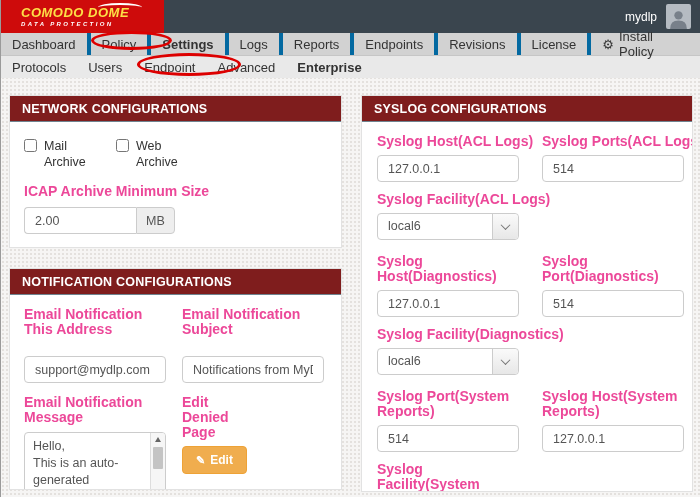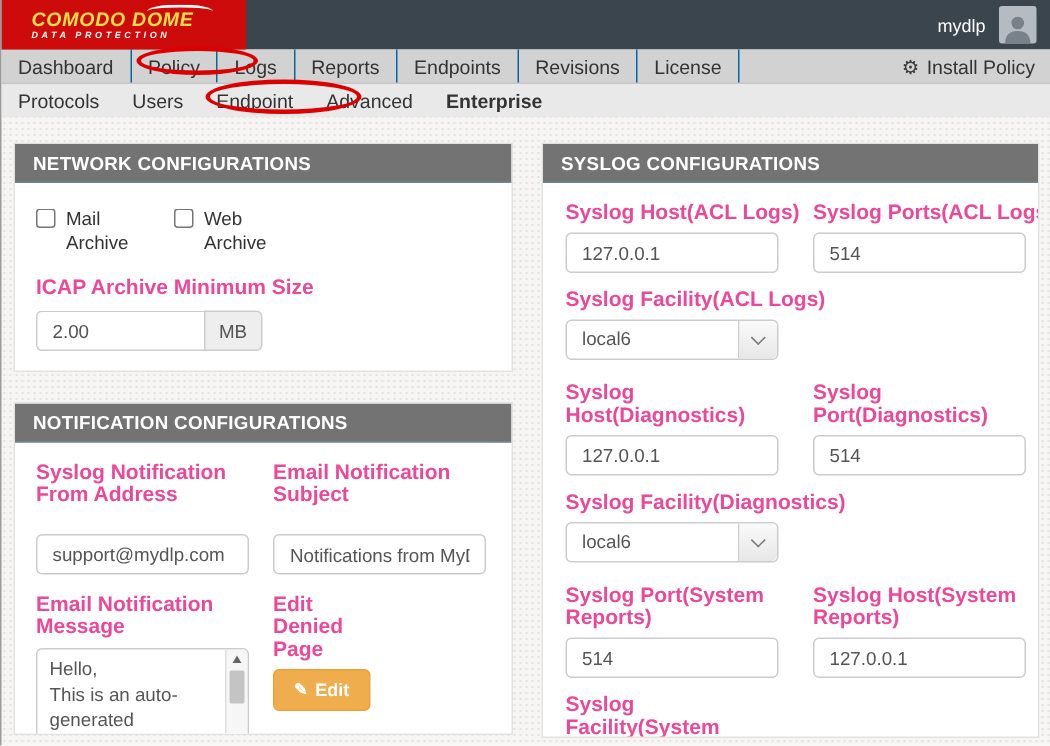--- a/index.html
+++ b/index.html
@@ -18,40 +18,40 @@
   .logo-arc { position: absolute; left: 97px; top: 3px; width: 44px; height: 9px;
               border-top: 2px solid #fff; border-radius: 50%; }
   .user-area { margin-left: auto; display: flex; align-items: center; gap: 9px; padding-right: 9px; }
   .username { color: #fff; font-size: 12px; }
   .avatar { width: 25px; height: 25px; background: #b5bbc2; border-radius: 2px;
             display: flex; align-items: flex-end; justify-content: center; overflow: hidden; }
 
   
   .menubar1 { height: 23px; background: #d2d2d2; border-bottom: 1px solid #c6c6c6;
               display: flex; align-items: stretch; font-size: 13px; color: #333; }
-  .mi { display: flex; align-items: center; padding: 0 11px; border-right: 1px solid #0369a1; cursor: pointer; }
+  .mi { display: flex; align-items: center; padding: 0 11px; border-right: 4px solid #0369a1; cursor: pointer; }
   .mi.active { font-weight: bold; }
   .install { margin-left: auto; display: flex; align-items: center; gap: 5px; padding-right: 10px; border-right: none; }
   .gear { font-size: 13px; color: #3a3a3a; line-height: 1; }
   .menubar2 { height: 22px; background: #e9e9e9; display: flex; align-items: stretch; font-size: 13px; color: #333; }
   .mi2 { display: flex; align-items: center; padding: 0 11px; cursor: pointer; }
   .mi2.active { font-weight: bold; }
 
   
   .annot { position: absolute; border: 3px solid #dd0000; border-radius: 50%; pointer-events: none; z-index: 10; }
   .annot-settings { left: 90px; top: 31px; width: 81px; height: 19px; }
   .annot-enterprise { left: 136px; top: 53px; width: 104px; height: 23px; }
 
   
   .content { position: relative; height: 419px; }
   .panel { position: absolute; background: #fff; border: 1px solid #e2e2e2; overflow: hidden; }
   .panel-network { left: 8px; top: 17px; width: 333px; height: 153px; }
   .panel-notification { left: 8px; top: 190px; width: 333px; height: 222px; }
   .panel-syslog { left: 360px; top: 17px; width: 332px; height: 397px; }
-  .panel-header { background: #737373; border-bottom: 1px solid #6f8490; color: #fff;
+  .panel-header { background: #7f1d1d; border-bottom: 1px solid #6f8490; color: #fff;
                   font-weight: bold; font-size: 12.5px; letter-spacing: .2px; padding: 6px 12px; height: 26px; }
   .panel-body { padding: 12px 14px; }
 
   .lbl { font-weight: bold; font-size: 14px; color: #ec4899; line-height: 15px; }
   .txt-input { display: block; width: 142px; height: 27px; border: 1px solid #ccc; border-radius: 4px;
                padding: 0 10px; font-size: 12.5px; color: #555; font-family: "Liberation Sans", sans-serif;
                background: #fff; outline: none; }
 
   
   .cb-row { display: flex; gap: 24px; margin-top: 4px; }
@@ -117,20 +117,21 @@
           <circle cx="10" cy="7" r="4" fill="#78808a"></circle>
           <path d="M2 20 Q2 12 10 12 Q18 12 18 20 Z" fill="#78808a"></path>
         </svg>
       </div>
     </div>
   </div>
 
   <div class="menubar1">
     <div class="mi">Dashboard</div>
     <div class="mi">Policy</div>
+    <div class="mi active">Settings</div>
     <div class="mi">Logs</div>
     <div class="mi">Reports</div>
     <div class="mi">Endpoints</div>
     <div class="mi">Revisions</div>
     <div class="mi">License</div>
     <div class="mi install">
       <span class="gear">⚙</span>
       <span>Install Policy</span>
     </div>
   </div>
@@ -167,21 +168,21 @@
           <div class="addon">MB</div>
         </div>
       </div>
     </div>
 
     <div class="panel panel-notification">
       <div class="panel-header">NOTIFICATION CONFIGURATIONS</div>
       <div class="panel-body">
         <div class="two-col">
           <div class="col1">
-            <div class="lbl">Syslog Notification From Address</div>
+            <div class="lbl">Email Notification This Address</div>
             <input class="txt-input mt8" type="text" value="support@mydlp.com" style="">
             <div class="lbl mt12">Email Notification Message</div>
             <div class="msgbox">
               <div class="msg-text">Hello,
 This is an auto-generated message.
 This message aims to inform you about some incidents that have</div>
               <div class="fsb">
                 <div class="fsb-btn">
                     <div class="tri-up"></div>
                   </div>

